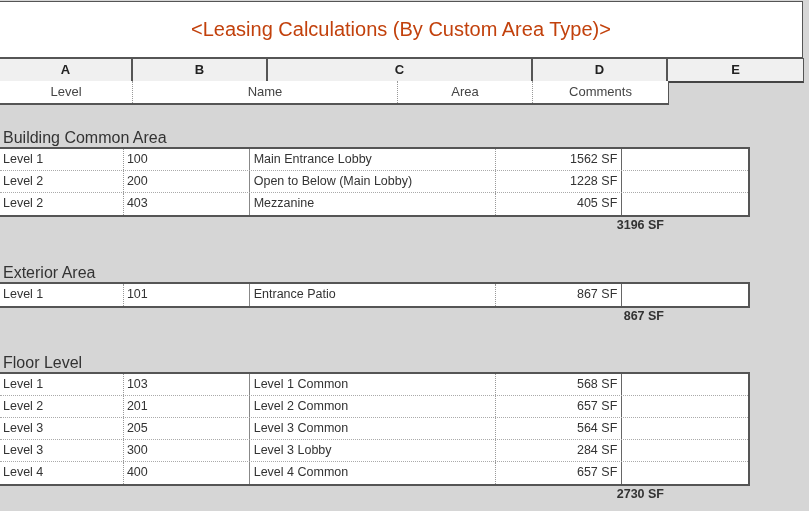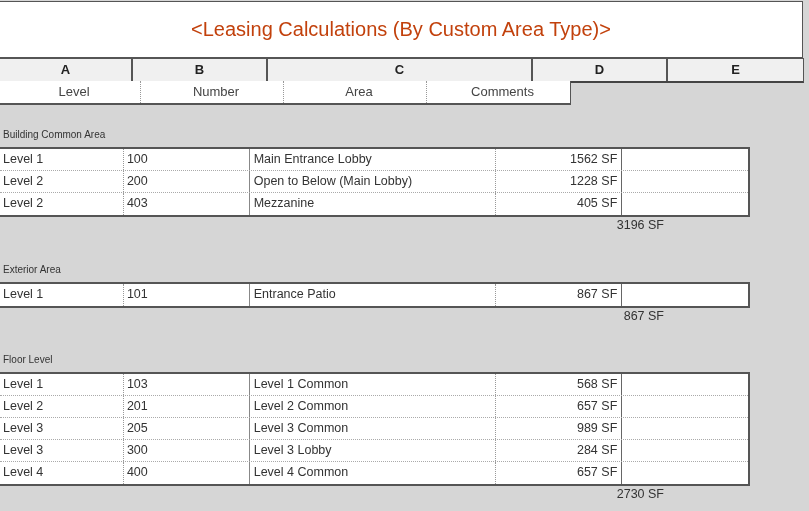--- a/index.html
+++ b/index.html
@@ -17,51 +17,51 @@
     display: flex; align-items: center; justify-content: center;
     font-size: 20px; color: #c2410c;
   }
   .row { position: absolute; left: 0; display: flex; }
   .cell { box-sizing: border-box; height: 100%; overflow: hidden; white-space: nowrap; }
   .c0 { width: 133px; } .c1 { width: 135px; } .c2 { width: 265px; } .c3 { width: 135px; } .c4 { width: 135px; }
   .letters { top: 58px; height: 22px; background: #f0f0f0; border-top: 1px solid #555; border-bottom: 2px solid #444; border-right: 1px solid #555; }
   .letters .cell { border-right: 2px solid #555; text-align: center; font-weight: bold; font-size: 13px; line-height: 21px; color: #222; }
   .letters .cell:last-child { border-right: none; }
   .labels { top: 81px; height: 22px; background: #fff; border-bottom: 2px solid #555; border-right: 1px solid #555; }
-  .labels .cell { border-right: 1px dotted #999; text-align: center; font-size: 13px; line-height: 21px; color: #444; margin-left: 8px; }
+  .labels .cell { border-right: 1px dotted #999; text-align: center; font-size: 13px; line-height: 21px; color: #444; }
   .labels .cell:last-child { border-right: none; }
-  .group-title { position: absolute; left: 3px; font-size: 10px; color: #333; }
+  .group-title { position: absolute; left: 3px; font-size: 16px; color: #333; }
   .grp-table { position: absolute; left: 0; width: 750px; background: #fff; border-top: 2px solid #555; border-bottom: 2px solid #555; border-right: 2px solid #555; box-sizing: border-box; }
   .drow { display: flex; height: 22px; border-bottom: 1px dotted #aaa; box-sizing: border-box; }
   .drow:last-child { border-bottom: none; }
   .drow .cell { border-right: 1px dotted #999; font-size: 12.5px; line-height: 21px; padding-left: 3px; color: #333; }
   .drow .cell.c2 { padding-left: 4px; }
   .drow .cell.c3 { text-align: right; padding-right: 4px; padding-left: 0; border-right: 1px solid #666; }
   .drow .cell.c4 { border-right: none; }
   .drow .cell.c0 { border-right: 1px dotted #999; }
   .drow .cell.c1 { border-right: 1px solid #888; }
-  .total { position: absolute; left: 533px; width: 131px; text-align: right; font-size: 12.5px; font-weight: normal; color: #333; }
+  .total { position: absolute; left: 533px; width: 131px; text-align: right; font-size: 12.5px; font-weight: bold; color: #333; }
 </style>
 </head>
 <body>
 
 <div class="sheet">
   <div class="title-box">&lt;Leasing Calculations (By Custom Area Type)&gt;</div>
 
   <div class="row letters">
     <div class="cell c0">A</div>
     <div class="cell c1">B</div>
     <div class="cell c2">C</div>
     <div class="cell c3">D</div>
     <div class="cell c4">E</div>
   </div>
 
   <div class="row labels">
     <div class="cell c0">Level</div>
-    <div class="cell c1">Number</div>
+    <div class="cell c2">Name</div>
     <div class="cell c3">Area</div>
     <div class="cell c4">Comments</div>
   </div>
 
   <div class="group-title" style="top:129px">Building Common Area</div>
   <div class="grp-table" style="top:147px">
     <div class="drow">
       <div class="cell c0">Level 1</div>
       <div class="cell c1">100</div>
       <div class="cell c2">Main Entrance Lobby</div>
@@ -110,21 +110,21 @@
       <div class="cell c0">Level 2</div>
       <div class="cell c1">201</div>
       <div class="cell c2">Level 2 Common</div>
       <div class="cell c3">657 SF</div>
       <div class="cell c4"></div>
     </div>
     <div class="drow">
       <div class="cell c0">Level 3</div>
       <div class="cell c1">205</div>
       <div class="cell c2">Level 3 Common</div>
-      <div class="cell c3">989 SF</div>
+      <div class="cell c3">564 SF</div>
       <div class="cell c4"></div>
     </div>
     <div class="drow">
       <div class="cell c0">Level 3</div>
       <div class="cell c1">300</div>
       <div class="cell c2">Level 3 Lobby</div>
       <div class="cell c3">284 SF</div>
       <div class="cell c4"></div>
     </div>
     <div class="drow">

